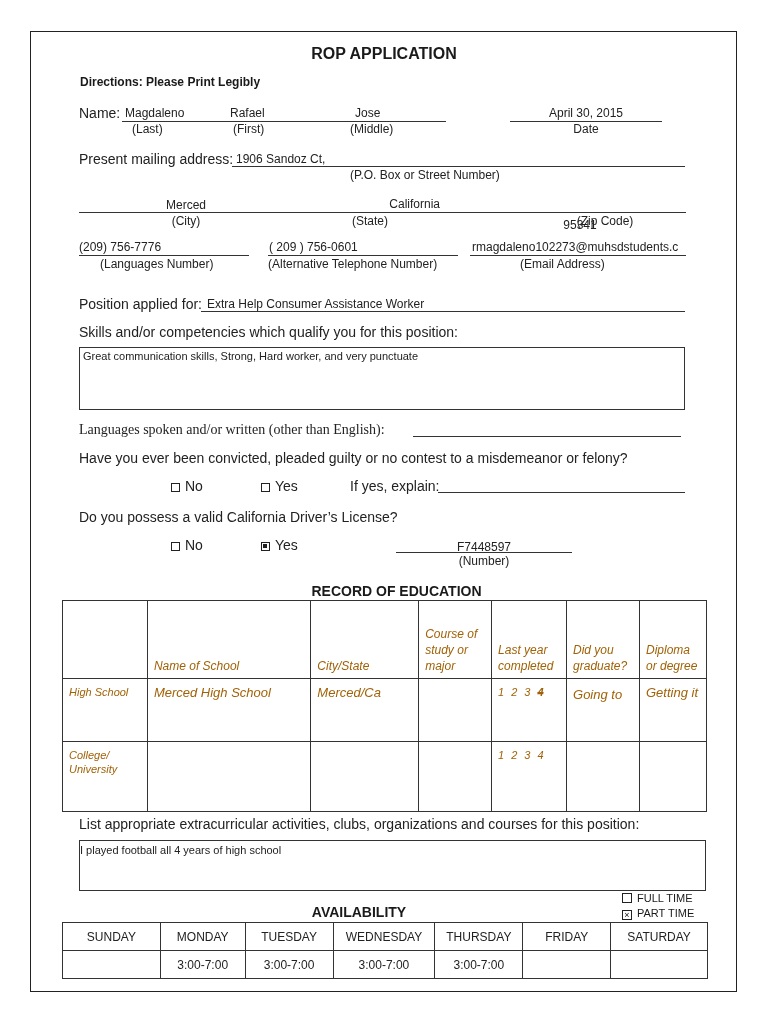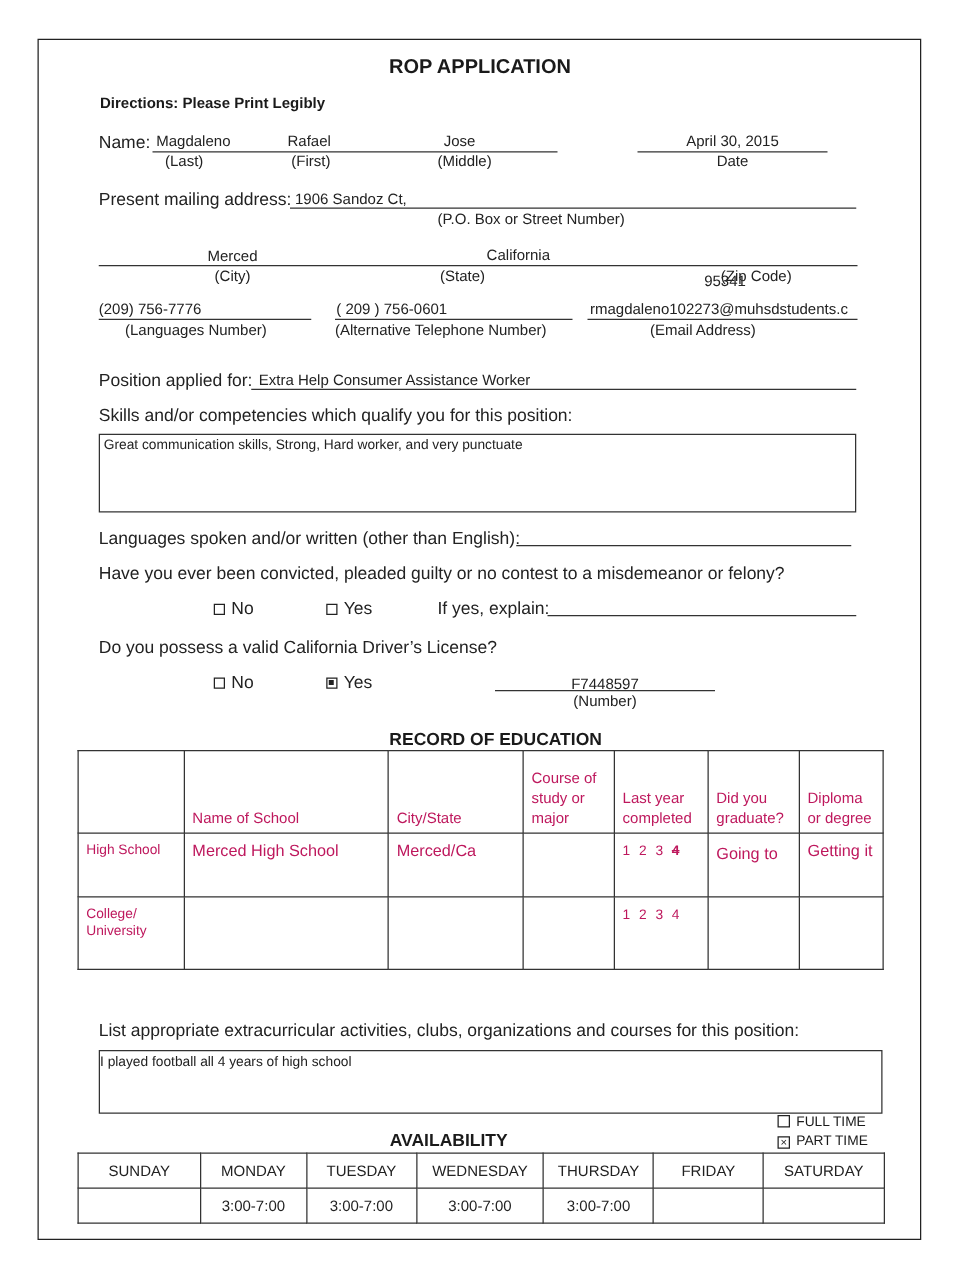--- a/index.html
+++ b/index.html
@@ -11,21 +11,21 @@
     .title { font-weight: bold; font-size: 16px; }
     .lbl { font-size: 14px; color: #222; }
     .fill { font-size: 12px; color: #222; }
     .cap { font-size: 12px; color: #222; }
     .line { position: absolute; height: 0; border-top: 1px solid #333; }
     .box { position: absolute; border: 1.5px solid #333; box-sizing: border-box; }
     .cb { display: inline-block; width: 9px; height: 9px; border: 1.5px solid #222;
           box-sizing: border-box; vertical-align: -1px; margin-right: 5px; position: relative; background: #fff; }
     .cb.checked::after { content: ""; position: absolute; left: 1px; top: 1px; width: 4px; height: 4px; background: #222; }
     table.edu { position: absolute; left: 62px; top: 600px; width: 645px; border-collapse: collapse; font-size: 12px; }
-    table.edu td, table.edu th { border: 1.5px solid #333; font-weight: normal; color: #be185d; padding: 4px 6px; }
+    table.edu td, table.edu th { border: 1.5px solid #333; font-weight: normal; color: #a16207; padding: 16px 6px; font-style: italic; }
     table.edu th { height: 57px; vertical-align: bottom; text-align: left; padding-bottom: 4px; line-height: 16px; }
     table.edu td { vertical-align: top; padding-top: 6px; }
     table.edu tr.r1 td { height: 38px; }
     table.edu tr.r2 td { height: 47px; }
     table.edu tr.r3 td { height: 42px; }
     .rowlbl { font-size: 11px; line-height: 14px; }
     .center { }
     .years span { display: inline-block; margin-right: 7px; font-size: 11px; }
     .years span.marked { text-decoration: line-through; font-weight: bold; }
     table.avail { position: absolute; left: 62px; top: 922px; width: 646px; border-collapse: collapse; font-size: 12px; }
@@ -76,21 +76,21 @@
 
 <div class="abs lbl" style="left:79px;top:296px;">Position applied for:</div>
 <div class="abs fill" style="left:207px;top:297px;">Extra Help Consumer Assistance Worker</div>
 <div class="line" style="left:201px;width:484px;top:311px;"></div>
 
 <div class="abs lbl" style="left:79px;top:324px;">Skills and/or competencies which qualify you for this position:</div>
 <div class="box" style="left:79px;top:347px;width:606px;height:63px;">
   <div class="abs fill" style="left:3px;top:2px;font-size:11px;">Great communication skills, Strong, Hard worker, and very punctuate</div>
 </div>
 
-<div class="abs lbl" style="left:79px;top:422px;">Languages spoken and/or written (other than English):</div>
+<div class="abs lbl" style="left:79px;top:422px;font-family:Liberation Serif, serif;">Languages spoken and/or written (other than English):</div>
 <div class="line" style="left:413px;width:268px;top:436px;"></div>
 
 <div class="abs lbl" style="left:79px;top:450px;">Have you ever been convicted, pleaded guilty or no contest to a misdemeanor or felony?</div>
 <div class="abs lbl" style="left:171px;top:478px;"><span class="cb"></span><span>No</span></div>
 <div class="abs lbl" style="left:261px;top:478px;"><span class="cb"></span><span>Yes</span></div>
 <div class="abs lbl" style="left:350px;top:478px;">If yes, explain:</div>
 <div class="line" style="left:438px;width:247px;top:492px;"></div>
 
 <div class="abs lbl" style="left:79px;top:509px;">Do you possess a valid California Driver’s License?</div>
 <div class="abs lbl" style="left:171px;top:537px;"><span class="cb"></span><span>No</span></div>

